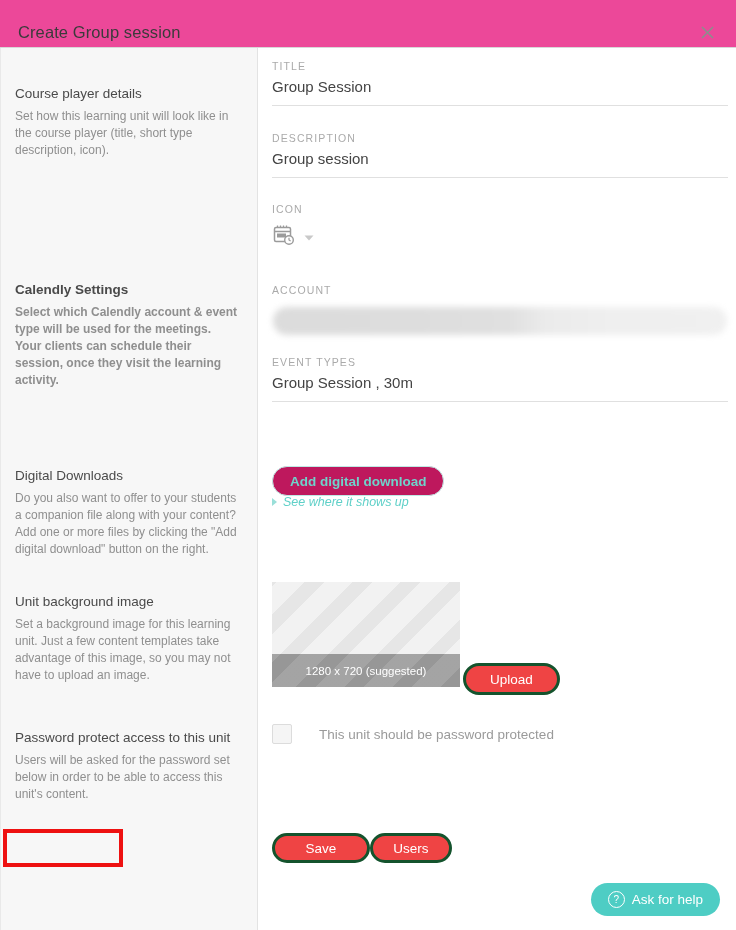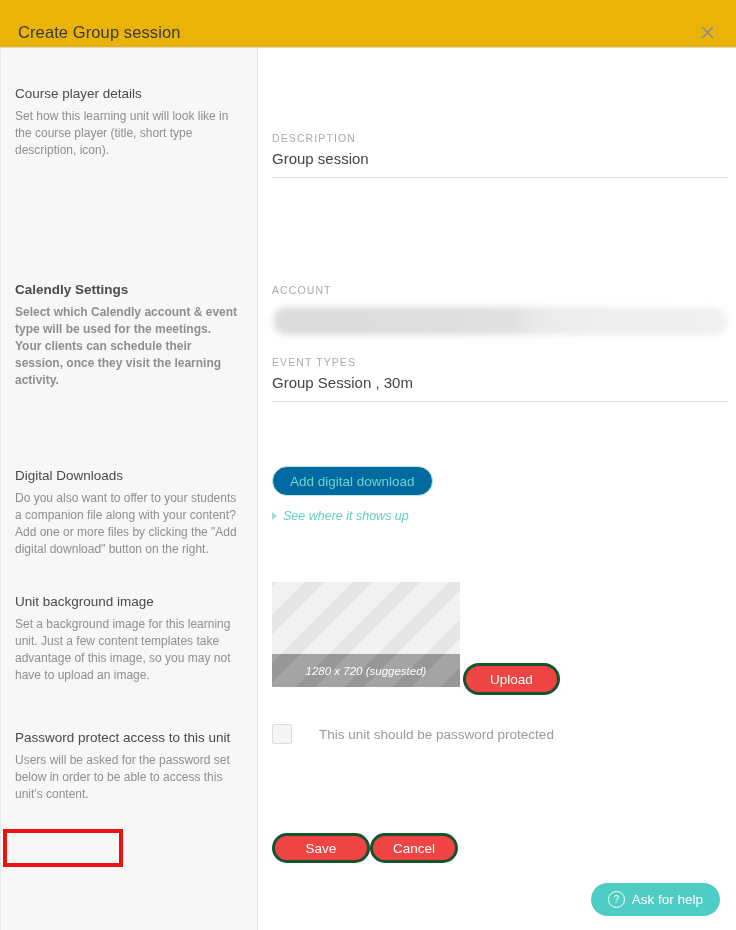--- a/index.html
+++ b/index.html
@@ -22,21 +22,21 @@
     inset: 0;
     background: #ffffff;
     display: flex;
     flex-direction: column;
   }
 
   
   .modal-header {
     height: 48px;
     min-height: 48px;
-    background: #eab308;
+    background: #ec4899;
     display: flex;
     align-items: center;
     justify-content: space-between;
     padding: 18px 16px 0 18px;
     box-sizing: border-box;
     border-bottom: 1px solid #d8d8d8;
   }
   .modal-title {
     font-size: 16.5px;
     color: #3b3b3b;
@@ -149,25 +149,26 @@
     display: inline-flex;
     align-items: center;
     justify-content: center;
     border-radius: 20px;
     font-size: 13.5px;
     cursor: pointer;
     box-sizing: border-box;
     white-space: nowrap;
   }
   .btn-ghost {
-    background: #0369a1;
+    background: #be185d;
     border: 1px solid #bfe9e4;
     color: #6fd3cb;
     height: 30px;
     padding: 0 17px;
+    font-weight: bold;
   }
   .btn-solid {
     background: #ef4444;
     border: 3px solid #14532d;
     color: #ffffff;
     height: 30px;
     padding: 0 20px;
   }
 
   .disclosure-link {
@@ -203,21 +204,20 @@
     position: absolute;
     left: 0; right: 0; bottom: 0;
     height: 33px;
     background-color: rgba(140,140,140,.82);
     background-image: repeating-linear-gradient(
         -45deg,
         rgba(0,0,0,.04) 0 14px,
         rgba(255,255,255,.05) 14px 34px);
     color: #ffffff;
     font-size: 11.5px;
-    font-style: italic;
     display: flex;
     align-items: center;
     justify-content: center;
   }
 
   
   .checkbox-row {
     position: absolute;
     display: flex;
     align-items: center;
@@ -317,65 +317,89 @@
 
       <div class="info-block" style="top:682px;">
         <div class="info-title">Password protect access to this unit</div>
         <div class="info-desc">Users will be asked for the password set below in order to be able to access this unit's content.</div>
       </div>
 
     </div>
 
     <div class="form-col">
 
+      <div class="field" style="top:12px;">
+        <div class="field-label">TITLE</div>
+        <div class="field-input">Group Session</div>
+      </div>
 
       <div class="field" style="top:84px;">
         <div class="field-label">DESCRIPTION</div>
         <div class="field-input">Group session</div>
       </div>
 
+      <div class="field" style="top:155px;">
+        <div class="field-label">ICON</div>
+        <div style="display:flex;align-items:center;gap:8px;padding-top:2px;">
+          <span style="cursor:pointer;">
+            <svg width="24" height="24" viewBox="0 0 24 24" aria-hidden="true">
+              <rect x="2.5" y="4.5" width="16" height="14" rx="1.5" fill="none" stroke="#9b9b9b" stroke-width="1.5"></rect>
+              <path d="M2.5 8.5 H18.5" stroke="#9b9b9b" stroke-width="1.5"></path>
+              <path d="M5.5 2.5 V5 M8.5 2.5 V5 M11.5 2.5 V5 M14.5 2.5 V5" stroke="#9b9b9b" stroke-width="1.3"></path>
+              <rect x="5" y="10.5" width="9" height="4" fill="#9b9b9b"></rect>
+              <circle cx="17" cy="17" r="4.3" fill="#ffffff" stroke="#9b9b9b" stroke-width="1.4"></circle>
+              <path d="M17 14.8 V17 L18.6 18" stroke="#9b9b9b" stroke-width="1.2" fill="none"></path>
+            </svg>
+          </span>
+          <span style="cursor:pointer;">
+            <svg width="10" height="8" viewBox="0 0 10 8" aria-hidden="true">
+              <path d="M0.5 1.5 L5 6.5 L9.5 1.5 Z" fill="#c9c9c9"></path>
+            </svg>
+          </span>
+        </div>
+      </div>
 
       <div class="field" style="top:236px;">
         <div class="field-label">ACCOUNT</div>
         <div class="redacted-wrap">
           <div class="redacted-pill"></div>
         </div>
       </div>
 
       <div class="field" style="top:308px;">
         <div class="field-label">EVENT TYPES</div>
         <div class="field-input">Group Session , 30m</div>
       </div>
 
 
       <div style="position:absolute;left:14px;top:418px;">
         <div class="btn btn-ghost">Add digital download</div>
       </div>
 
-      <div class="disclosure-link" style="left:14px;top:461px;text-align:center;">
+      <div class="disclosure-link" style="left:14px;top:447px;text-align:center;">
         <span class="tri"></span>
         <span>See where it shows up</span>
       </div>
 
       <div class="img-placeholder" style="left:14px;top:534px;">
         <div class="img-caption">1280 x 720 (suggested)</div>
       </div>
 
       <div style="position:absolute;left:205px;top:615px;">
         <div class="btn btn-solid" style="height:32px;padding:0 24px;">Upload</div>
       </div>
 
       <div class="checkbox-row" style="left:14px;top:676px;">
         <span class="checkbox-box"></span>
         <span class="checkbox-label">This unit should be password protected</span>
       </div>
 
       <div class="actions" style="left:14px;top:785px;">
         <div class="btn btn-solid btn-save" style="height:30px;">Save</div>
-        <div class="btn btn-solid btn-cancel" style="height:30px;">Cancel</div>
+        <div class="btn btn-solid btn-cancel" style="height:30px;">Users</div>
       </div>
 
     </div>
 
     <div class="anno-rect" style="left:3px;top:781px;width:120px;height:38px;"></div>
 
   </div>
 
   <div class="help-btn">
     <span class="q-circle">?</span>

